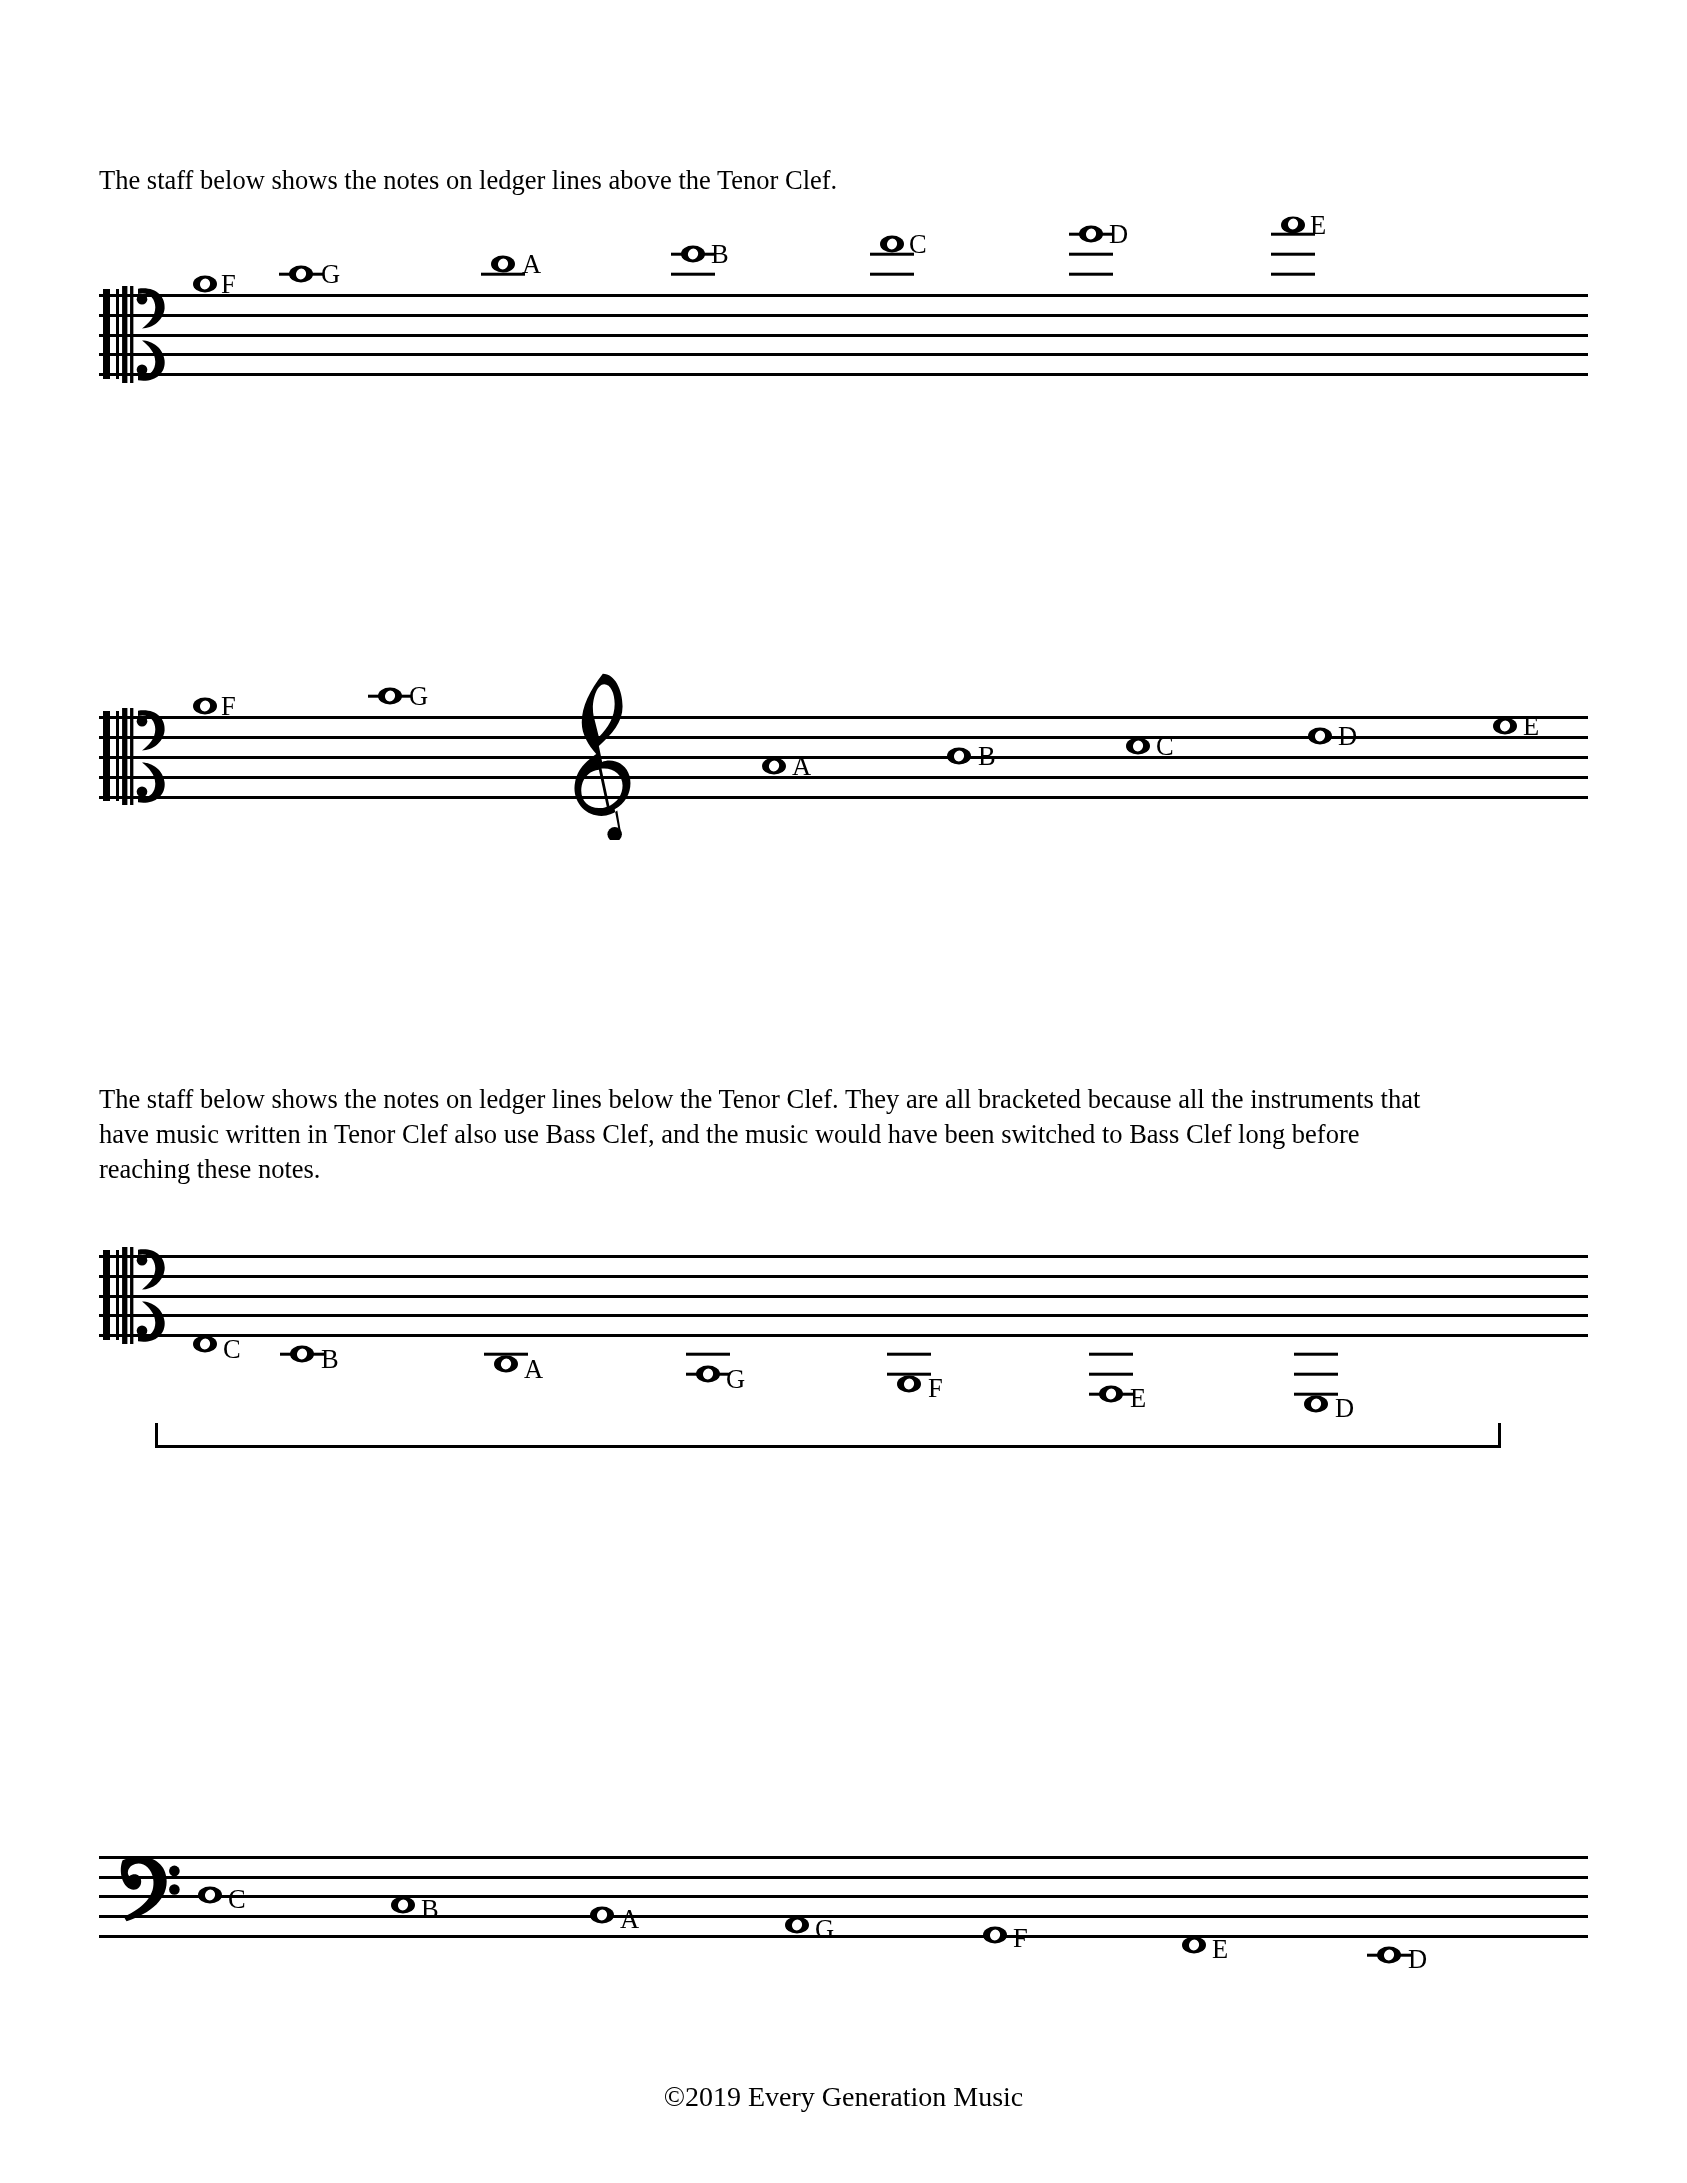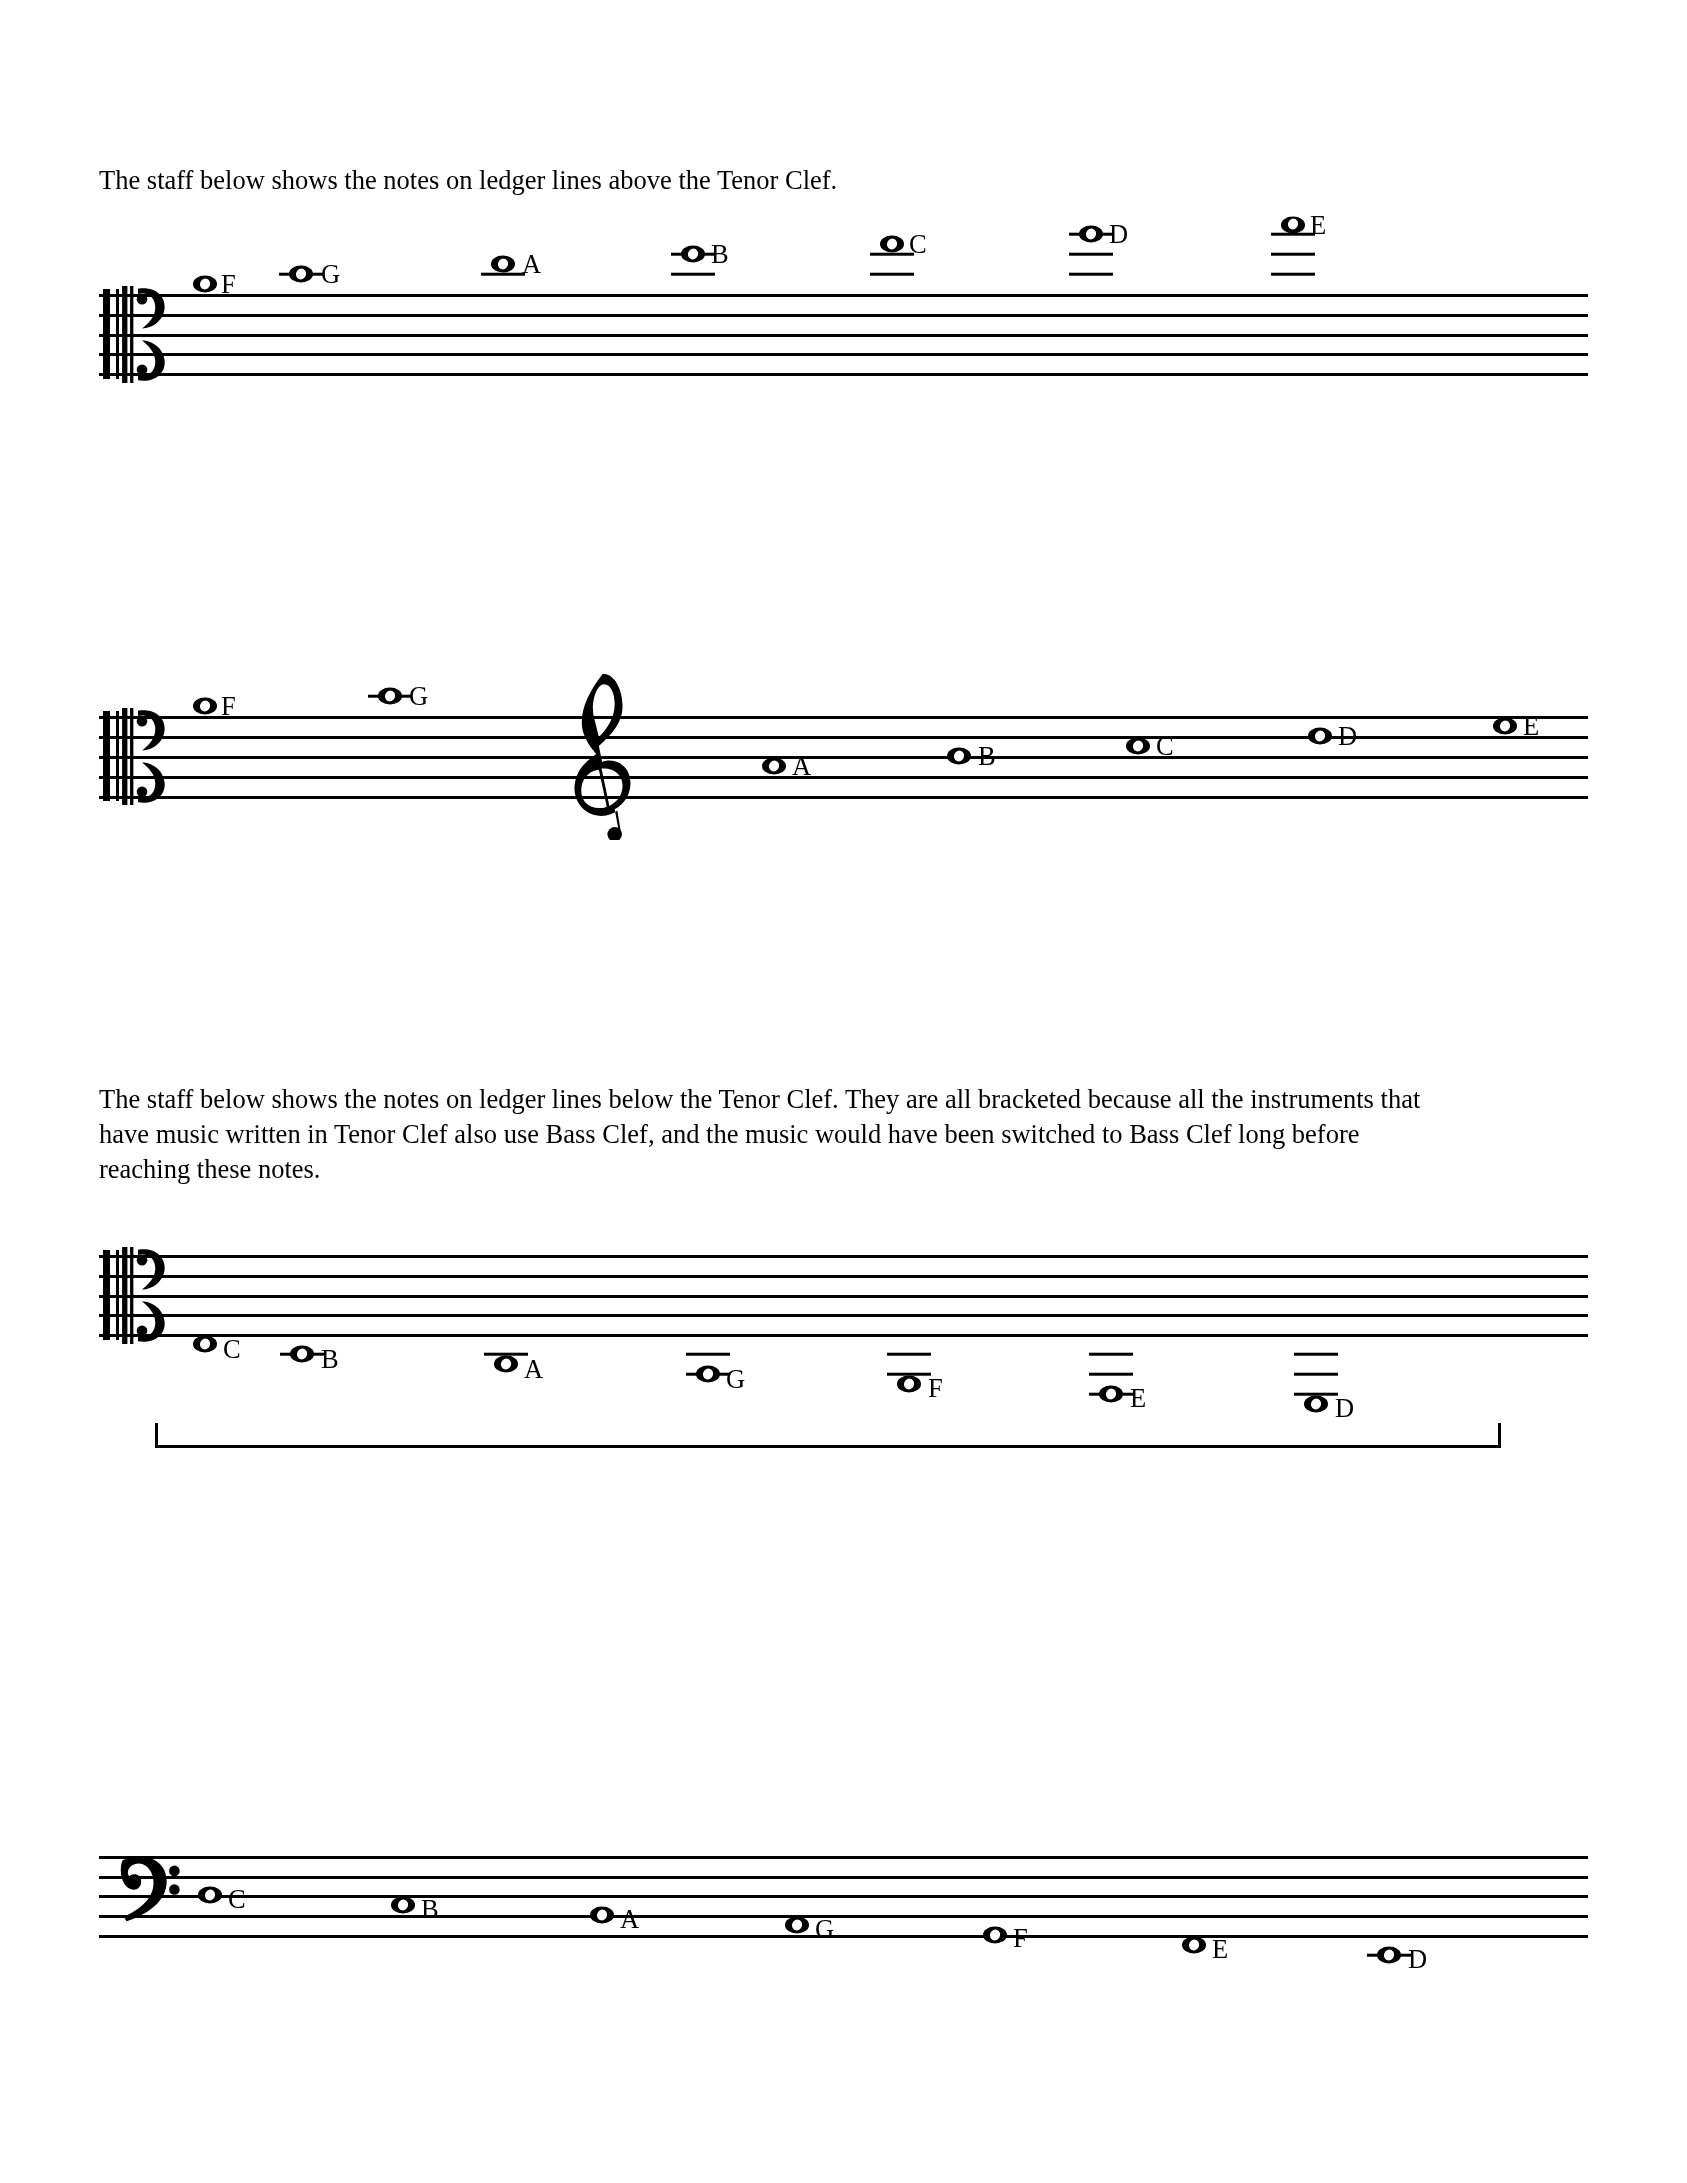--- a/index.html
+++ b/index.html
@@ -360,15 +360,16 @@
     <div class="notelabel" style="left:914px; top:112px;">F</div>
 
     <div class="note" style="left:1095px; top:119px;"></div>
     <div class="notelabel" style="left:1113px; top:123px;">E</div>
 
     <div class="ledger" style="left:1290px; top:129px; width:44px;"></div>
     <div class="note" style="left:1290px; top:129px;"></div>
     <div class="notelabel" style="left:1309px; top:133px;">D</div>
   </div>
 
+  <div class="footer" style="left:0px; top:2081px;">©2019 Every Generation Music</div>
 
 </div>
 
 
 </body></html>

